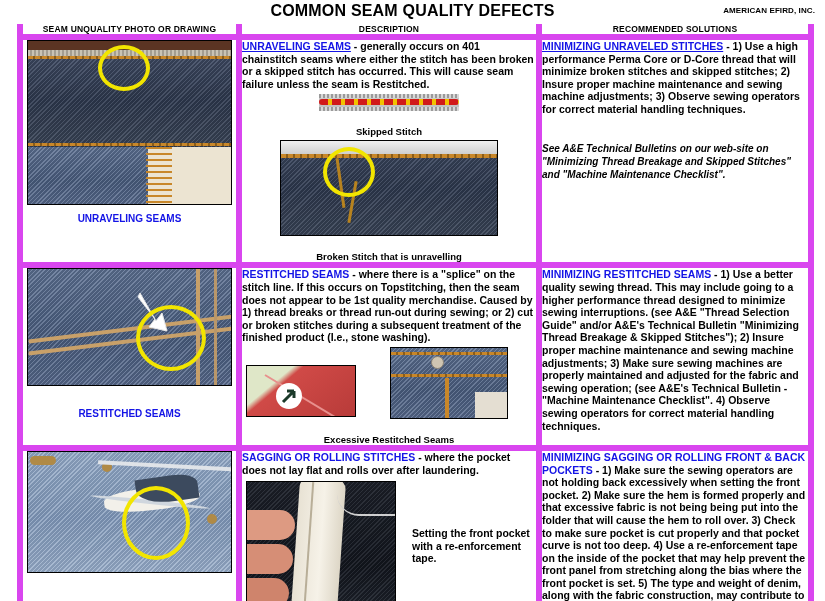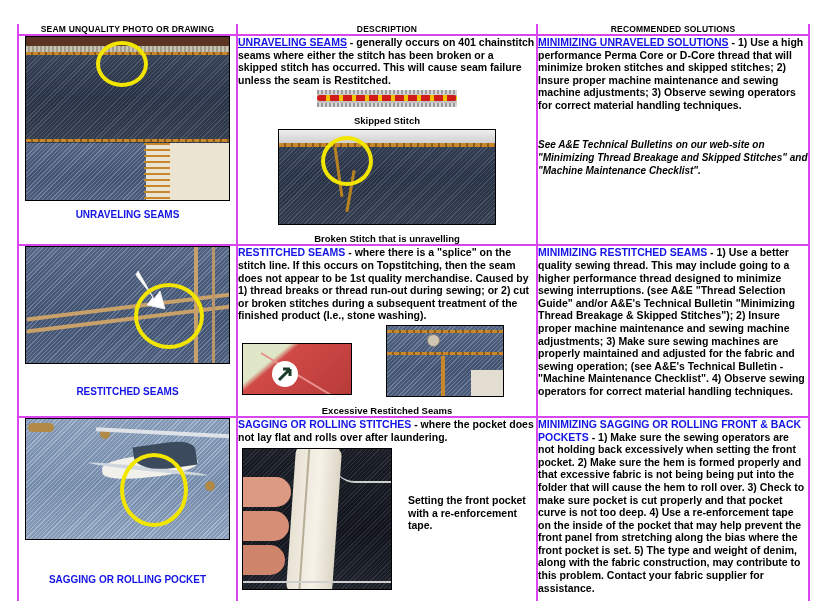--- a/index.html
+++ b/index.html
@@ -39,21 +39,21 @@
   }
   
   .tbl {
     position: absolute;
     left: 17px; top: 24px;
     width: 791px;
     border-collapse: collapse;
     table-layout: fixed;
   }
   .tbl td, .tbl th {
-    border: 2px solid #d946ef;
+    border: 6px solid #d946ef;
     vertical-align: top;
     padding: 0;
   }
   col.c1 { width: 219px; }
   col.c2 { width: 300px; }
   col.c3 { width: 272px; }
 
   .hdr {
     text-align: center;
     font-size: 8.5px;
@@ -79,21 +79,21 @@
     color: #000;
     text-align: left;
   }
   .kw { color: #1414e6; }
   .kw-u { color: #1414e6; text-decoration: underline; }
   .caption {
     text-align: center;
     font-size: 9.5px;
     font-weight: bold;
     color: #000;
-    margin-top: 8px;
+    margin-top: 15px;
   }
   .label-blue {
     text-align: center;
     font-size: 10px;
     font-weight: bold;
     color: #1414e6;
   }
   .italic-note {
     text-align: left;
     font-style: italic;
@@ -146,20 +146,24 @@
     position:absolute; left:0; right:0; height:3px;
     background: repeating-linear-gradient(90deg,#c8872a 0 5px, #8a5c18 5px 7px);
   }
   .seam-line { position:absolute; background:#d9d2c4; }
 </style>
 </head>
 <body>
 
 <div class="page">
 
+  <div class="doc-header">
+    <div class="doc-title">COMMON SEAM QUALITY DEFECTS</div>
+    <div class="company">AMERICAN EFIRD, INC.</div>
+  </div>
 
   <table class="tbl">
     <colgroup>
         <col class="c1">
         <col class="c2">
         <col class="c3">
       </colgroup>
     <thead>
       <tr>
         <th class="hdr">SEAM UNQUALITY PHOTO OR DRAWING</th>
@@ -205,21 +209,21 @@
               <div style="position:absolute;left:58px;top:17px;width:3px;height:50px;background:#b8831f;transform:rotate(-8deg);"></div>
               <div style="position:absolute;left:70px;top:40px;width:3px;height:42px;background:#b8831f;transform:rotate(10deg);"></div>
               <div class="ring" style="left:42px;top:6px;width:52px;height:50px;"></div>
             </div>
             <div class="caption">Broken Stitch that is unravelling</div>
           </div>
         </td>
 
         <td class="txt-cell">
           <div class="body-txt">
-            <span class="kw-u">MINIMIZING UNRAVELED SOLUTIONS</span><span> - 1) Use a high performance Perma Core or D-Core thread that will minimize broken stitches and skipped stitches; 2) Insure proper machine maintenance and sewing machine adjustments; 3) Observe sewing operators for correct material handling techniques.</span>
+            <span class="kw-u">MINIMIZING UNRAVELED STITCHES</span><span> - 1) Use a high performance Perma Core or D-Core thread that will minimize broken stitches and skipped stitches; 2) Insure proper machine maintenance and sewing machine adjustments; 3) Observe sewing operators for correct material handling techniques.</span>
           </div>
           <div style="height:26px;"></div>
           <div class="italic-note">See A&amp;E Technical Bulletins on our web-site on "Minimizing Thread Breakage and Skipped Stitches" and "Machine Maintenance Checklist".</div>
         </td>
       </tr>
 
       <tr>
         <td class="photo-cell">
           <div class="ph denim-mid" style="width:205px;height:118px;">
             <div style="position:absolute;left:0;top:58px;width:205px;height:4px;background:#c8a069;transform:rotate(-7deg);"></div>

